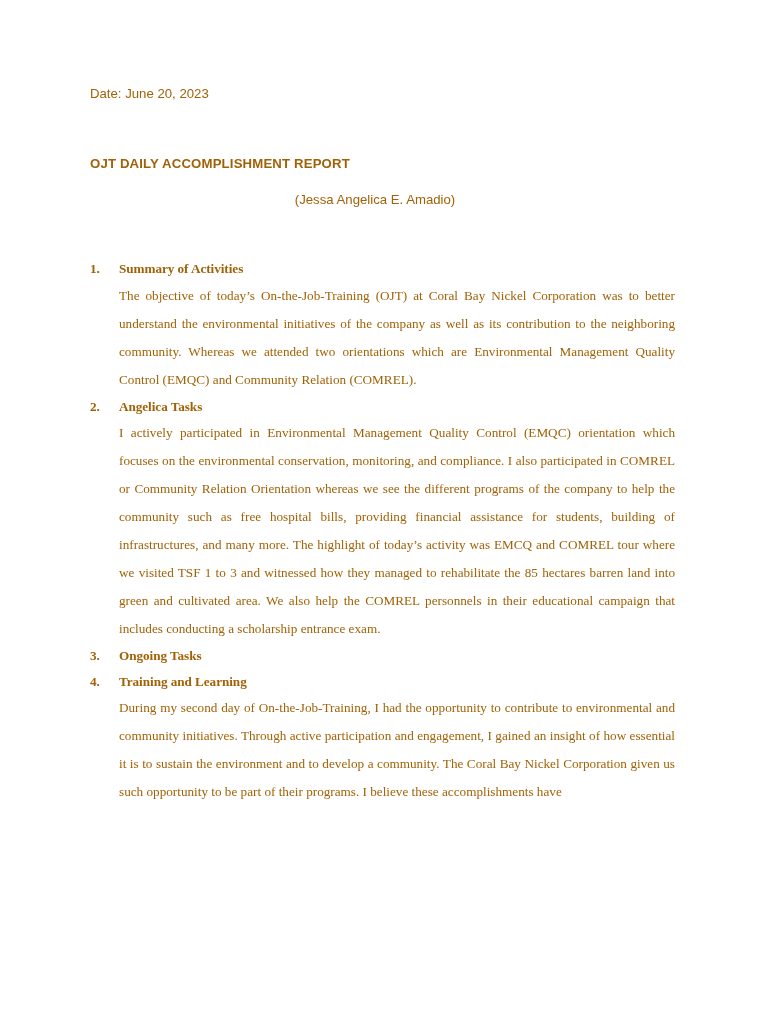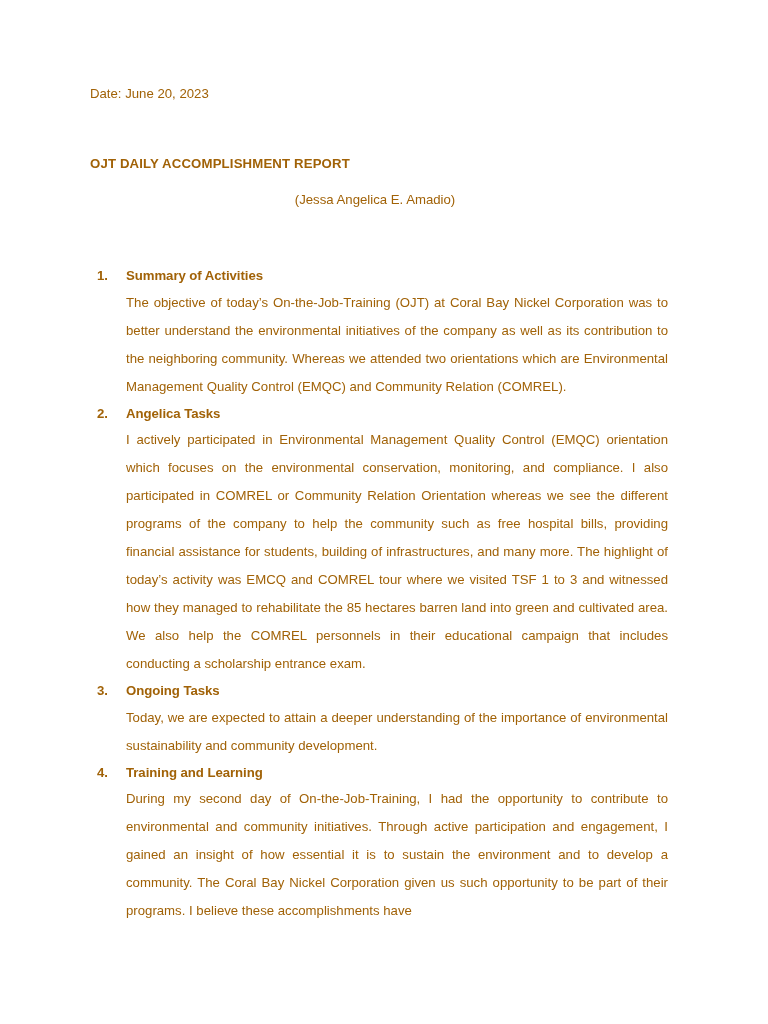--- a/index.html
+++ b/index.html
@@ -51,24 +51,25 @@
     font-size: 13.2px;
     line-height: 18px;
   }
   .body-block {
     position: absolute;
     left: 0;
     right: 0;
     top: 256px;
   }
   ol.sections {
-    margin: 7px;
+    margin: 0;
     padding: 0;
     list-style: none;
     counter-reset: sect;
+    font-family: Liberation Serif, serif;
   }
   ol.sections > li.section {
     position: relative;
     counter-increment: sect;
     margin: 0;
     padding: 0 0 0 29px;
   }
   .sect-heading {
     position: relative;
     font-size: 13.2px;
@@ -117,21 +118,20 @@
           <p class="sect-body">The objective of today’s On-the-Job-Training (OJT) at Coral Bay Nickel Corporation was to better understand the environmental initiatives of the company as well as its contribution to the neighboring community. Whereas we attended two orientations which are Environmental Management Quality Control (EMQC) and Community Relation (COMREL).</p>
         </li>
 
         <li class="section">
           <div class="sect-heading">Angelica Tasks</div>
           <p class="sect-body">I actively participated in Environmental Management Quality Control (EMQC) orientation which focuses on the environmental conservation, monitoring, and compliance. I also participated in COMREL or Community Relation Orientation whereas we see the different programs of the company to help the community such as free hospital bills, providing financial assistance for students, building of infrastructures, and many more. The highlight of today’s activity was EMCQ and COMREL tour where we visited TSF 1 to 3 and witnessed how they managed to rehabilitate the 85 hectares barren land into green and cultivated area. We also help the COMREL personnels in their educational campaign that includes conducting a scholarship entrance exam.</p>
         </li>
 
         <li class="section">
           <div class="sect-heading">Ongoing Tasks</div>
-          <p class="sect-body">Today, we are expected to attain a deeper understanding of the importance of environmental sustainability and community development.</p>
         </li>
 
         <li class="section">
           <div class="sect-heading">Training and Learning</div>
           <p class="sect-body">During my second day of On-the-Job-Training, I had the opportunity to contribute to environmental and community initiatives. Through active participation and engagement, I gained an insight of how essential it is to sustain the environment and to develop a community. The Coral Bay Nickel Corporation given us such opportunity to be part of their programs. I believe these accomplishments have</p>
         </li>
 
       </ol>
     </div>
 

